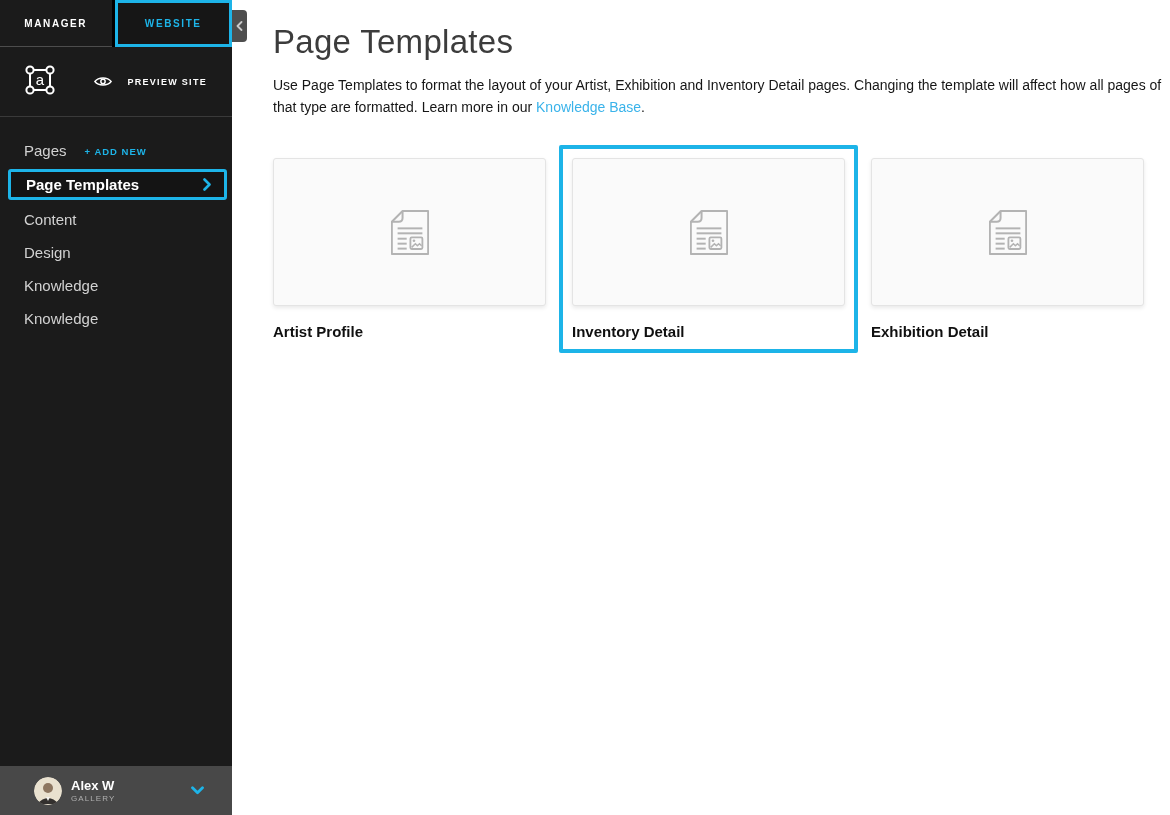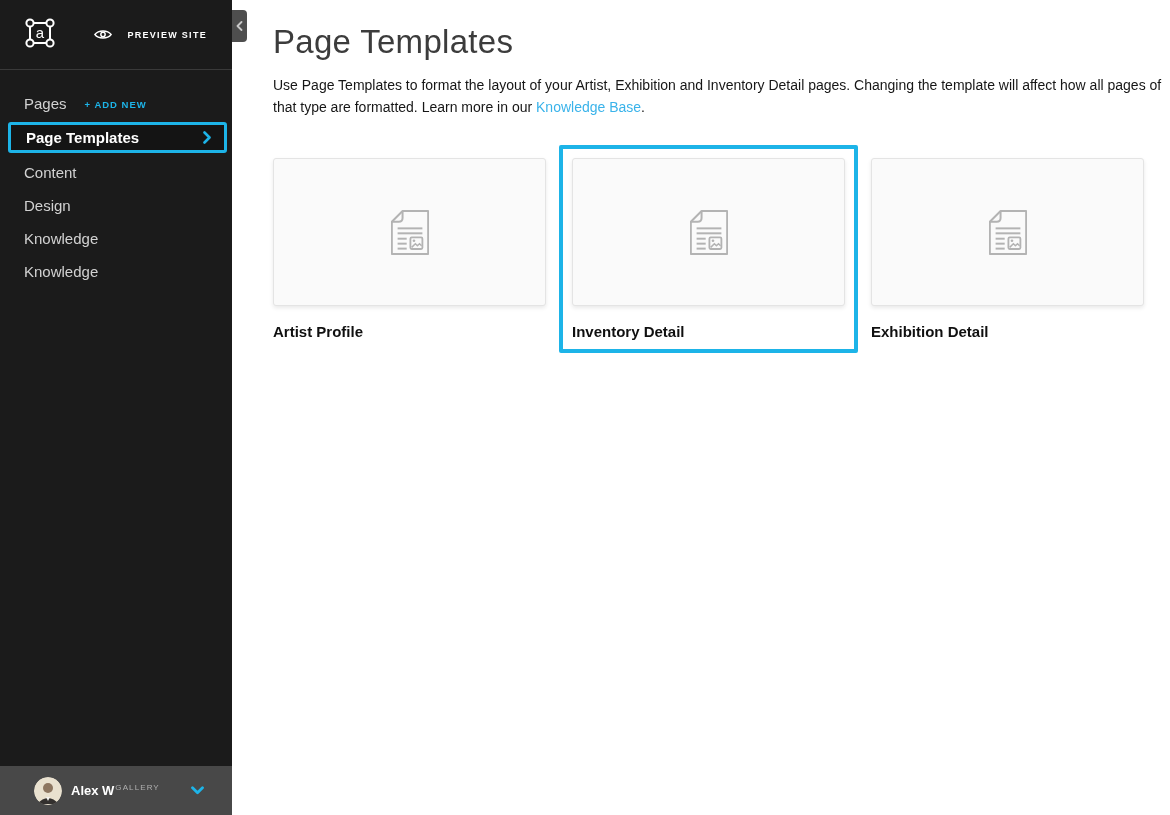--- a/index.html
+++ b/index.html
@@ -55,21 +55,21 @@
     padding: 0 13px 0 15px; color: #ffffff; font-weight: bold; font-size: 15px;
     cursor: pointer; background: #141414;
   }
 
   .user-bar {
     position: absolute; bottom: 0; left: 0; width: 232px; height: 49px;
     background: #484848; display: flex; align-items: center;
     padding: 0 18px 0 34px; gap: 9px; cursor: pointer;
   }
   .avatar { width: 28px; height: 28px; border-radius: 50%; overflow: hidden; flex-shrink: 0; }
-  .user-text { display: flex; flex-direction: row; gap: 1px; }
+  .user-text { display: flex; flex-direction: column; gap: 1px; }
   .user-name { font-size: 13px; font-weight: bold; color: #ffffff; }
   .user-role { font-size: 8px; color: #b0b0b0; letter-spacing: 1.1px; }
   .chev-down { margin-left: auto; margin-right: 10px; display: flex; }
 
   .collapse-tab {
     position: absolute; left: 232px; top: 10px; width: 15px; height: 32px;
     background: #4e4e4e; border: none; border-radius: 0 4px 4px 0;
     display: flex; align-items: center; justify-content: center;
     cursor: pointer; z-index: 5; padding: 0;
   }
@@ -98,20 +98,24 @@
   }
   .card-label { margin-top: 17px; font-size: 15px; font-weight: bold; color: #101010; }
 </style>
 </head>
 <body>
 
 <div class="app">
 
   <aside class="sidebar">
 
+    <div class="tabs">
+      <button class="tab tab-manager">MANAGER</button>
+      <button class="tab tab-website">WEBSITE</button>
+    </div>
 
     <div class="side-header">
       <span class="logo">
         <svg width="36" height="36" viewBox="0 0 36 36">
           <rect x="8" y="8" width="20" height="20" fill="none" stroke="#ffffff" stroke-width="2"></rect>
           <text x="18" y="23" text-anchor="middle" font-family="Liberation Sans, sans-serif" font-size="15" fill="#ffffff">a</text>
           <circle cx="8" cy="8" r="3.6" fill="#1b1b1b" stroke="#ffffff" stroke-width="2"></circle>
           <circle cx="28" cy="8" r="3.6" fill="#1b1b1b" stroke="#ffffff" stroke-width="2"></circle>
           <circle cx="8" cy="28" r="3.6" fill="#1b1b1b" stroke="#ffffff" stroke-width="2"></circle>
           <circle cx="28" cy="28" r="3.6" fill="#1b1b1b" stroke="#ffffff" stroke-width="2"></circle>

